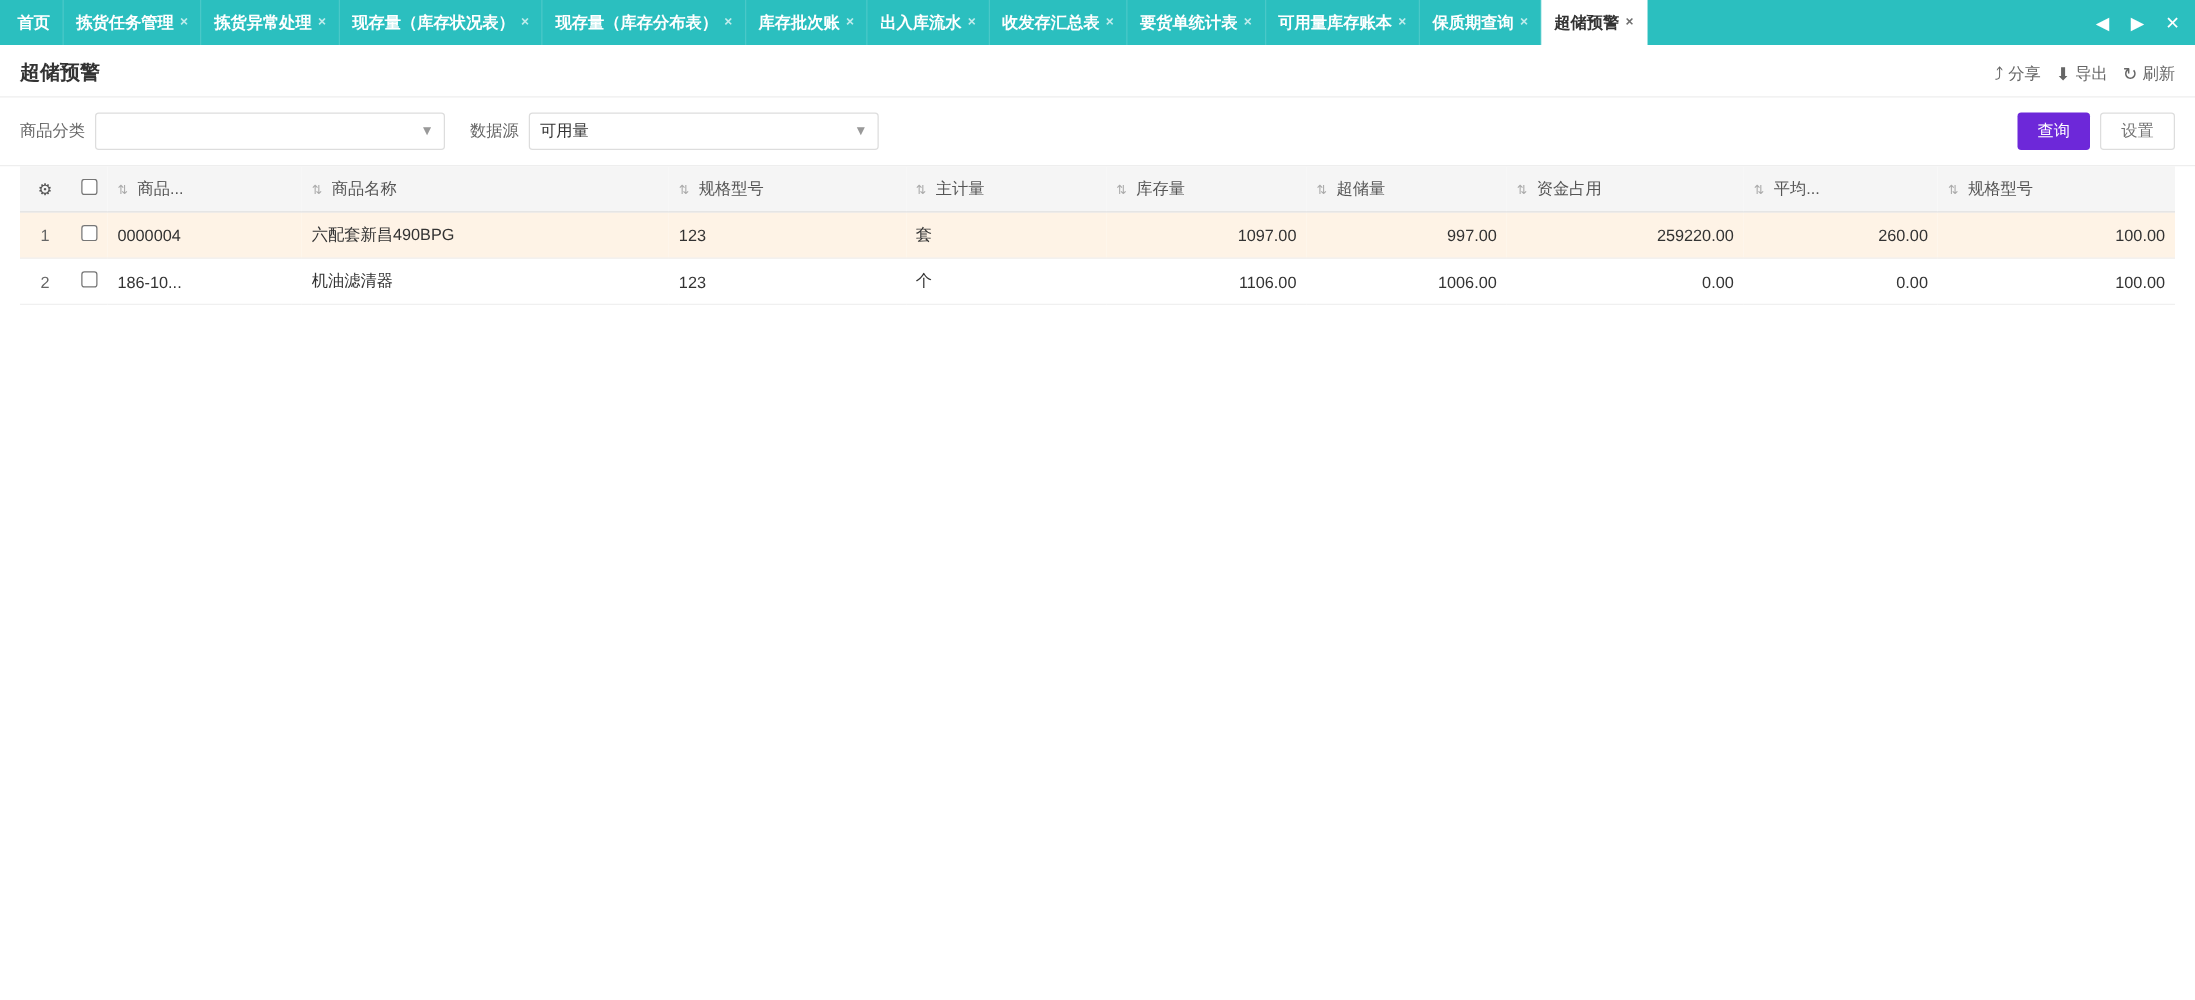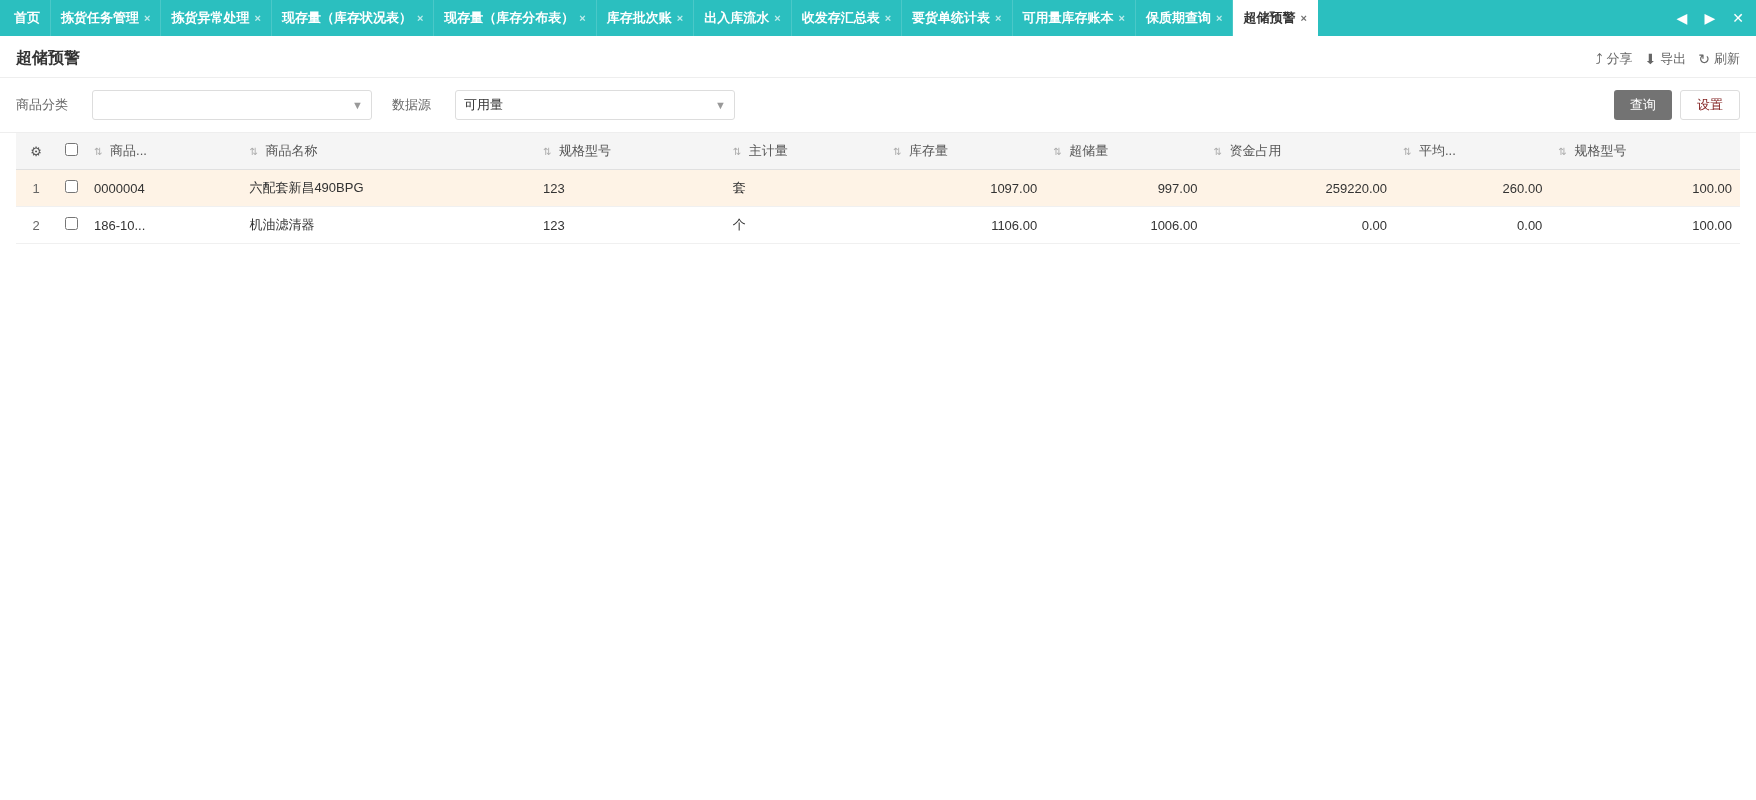--- a/index.html
+++ b/index.html
@@ -90,21 +90,21 @@
     .filter-area {
       padding: 12px 16px;
       display: flex;
       align-items: center;
       gap: 20px;
       border-bottom: 1px solid #eee;
     }
     .filter-group {
       display: flex;
       align-items: center;
-      gap: 24px;
+      gap: 8px;
     }
     .filter-label {
       color: #666;
       font-size: 13px;
       white-space: nowrap;
     }
     .filter-select {
       width: 280px;
       height: 30px;
       border: 1px solid #ddd;
@@ -117,32 +117,32 @@
       cursor: pointer;
       background: #fff;
     }
     .filter-select .arrow { color: #999; font-size: 11px; }
     .filter-actions {
       margin-left: auto;
       display: flex;
       gap: 8px;
     }
     .btn-primary {
-      background: #737373;
+      background: #6d28d9;
       color: #fff;
       border: none;
       border-radius: 3px;
       padding: 0 16px;
       height: 30px;
       cursor: pointer;
       font-size: 13px;
     }
     .btn-secondary {
       background: #fff;
-      color: #7f1d1d;
+      color: #737373;
       border: 1px solid #ddd;
       border-radius: 3px;
       padding: 0 16px;
       height: 30px;
       cursor: pointer;
       font-size: 13px;
     }
 
     
     .table-container {

